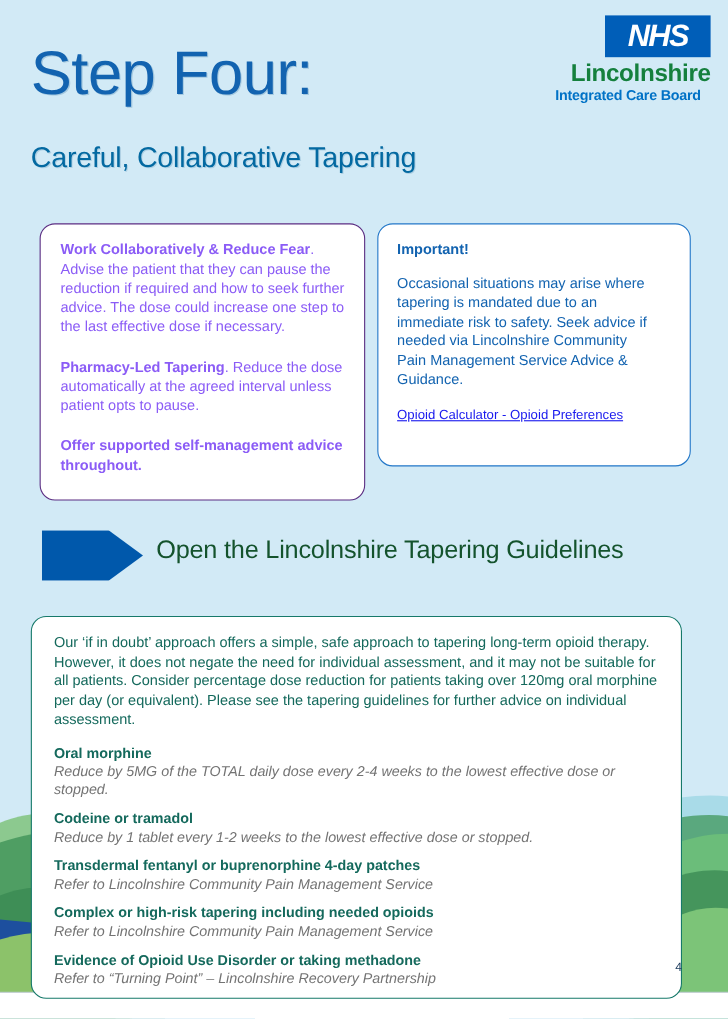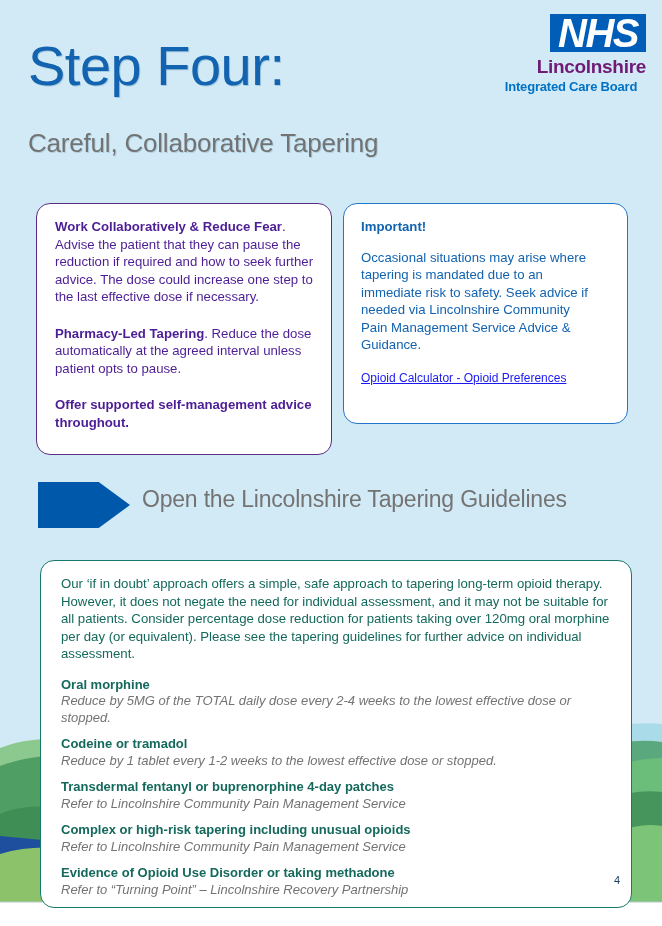--- a/index.html
+++ b/index.html
@@ -52,54 +52,54 @@
     letter-spacing: -0.5px;
     text-shadow: 1px 1px 0 rgba(150,190,215,0.75);
     white-space: nowrap;
   }
   .title-sub {
     position: absolute;
     left: 28px;
     top: 128px;
     font-size: 26px;
     font-weight: 400;
-    color: #737373;
+    color: #0369a1;
     letter-spacing: -0.2px;
     text-shadow: 1px 1px 0 rgba(150,190,215,0.6);
     white-space: nowrap;
   }
 
   
   .nhs-logo {
     position: absolute;
     right: 16px;
     top: 14px;
     width: 150px;
     text-align: center;
   }
   .nhs-box {
     display: block;
     margin: 0 0 4px auto;
     width: 96px;
     height: 38px;
     background: #005eb8;
     color: #ffffff;
-    font-size: 40px;
+    font-size: 28px;
     font-weight: bold;
     font-style: italic;
     line-height: 38px;
     letter-spacing: -1.5px;
     text-align: center;
     font-family: "Liberation Sans", sans-serif;
   }
   .nhs-org {
     display: block;
-    font-size: 19px;
-    font-weight: bold;
-    color: #701a75;
+    font-size: 22px;
+    font-weight: bold;
+    color: #15803d;
     line-height: 22px;
     letter-spacing: -0.3px;
     text-align: right;
   }
   .nhs-tag {
     display: block;
     font-size: 13px;
     font-weight: bold;
     color: #0072c6;
     line-height: 17px;
@@ -114,33 +114,33 @@
     box-sizing: border-box;
   }
 
   .card-purple {
     left: 36px;
     top: 203px;
     width: 296px;
     height: 252px;
     border: 1.5px solid #5b2d82;
     padding: 14px 16px 10px 18px;
-    color: #4c1d95;
+    color: #8b5cf6;
   }
   .card-blue {
     left: 343px;
     top: 203px;
     width: 285px;
     height: 221px;
     border: 1.5px solid #2277c8;
     padding: 14px 31px 10px 17px;
     color: #1263b0;
   }
   .card-green {
-    left: 40px;
+    left: 28px;
     top: 560px;
     width: 592px;
     height: 348px;
     border: 1.5px solid #16796a;
     padding: 14px 8px 10px 20px;
     color: #14695c;
   }
 
   .card p {
     margin: 0;
@@ -184,21 +184,21 @@
     width: 92px;
     height: 46px;
     background: #0058ab;
     clip-path: polygon(0 0, 66% 0, 100% 50%, 66% 100%, 0 100%);
   }
   .arrow-label {
     position: absolute;
     left: 104px;
     top: 8px;
     font-size: 23px;
-    color: #737373;
+    color: #14532d;
     white-space: nowrap;
     letter-spacing: -0.2px;
   }
 
   
   .intro {
     font-size: 12.9px;
     line-height: 16.6px;
     color: #14695c;
     margin: 0 0 4px 0;
@@ -302,21 +302,21 @@
       </div>
       <div class="titem">
         <div class="titem-head">Codeine or tramadol</div>
         <div class="titem-desc">Reduce by 1 tablet every 1-2 weeks to the lowest effective dose or stopped.</div>
       </div>
       <div class="titem">
         <div class="titem-head">Transdermal fentanyl or buprenorphine 4-day patches</div>
         <div class="titem-desc">Refer to Lincolnshire Community Pain Management Service</div>
       </div>
       <div class="titem">
-        <div class="titem-head">Complex or high-risk tapering including unusual opioids</div>
+        <div class="titem-head">Complex or high-risk tapering including needed opioids</div>
         <div class="titem-desc">Refer to Lincolnshire Community Pain Management Service</div>
       </div>
       <div class="titem">
         <div class="titem-head">Evidence of Opioid Use Disorder or taking methadone</div>
         <div class="titem-desc">Refer to “Turning Point” – Lincolnshire Recovery Partnership</div>
       </div>
     </div>
   </div>
 
   <div class="page-number">4</div>

